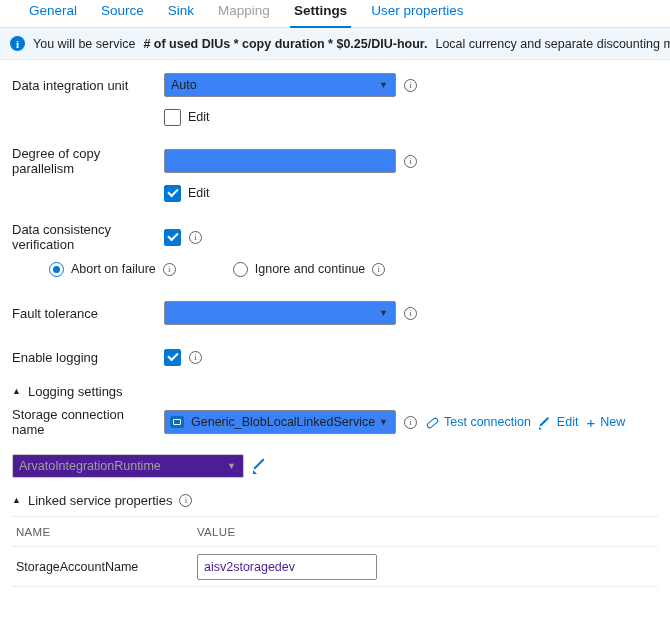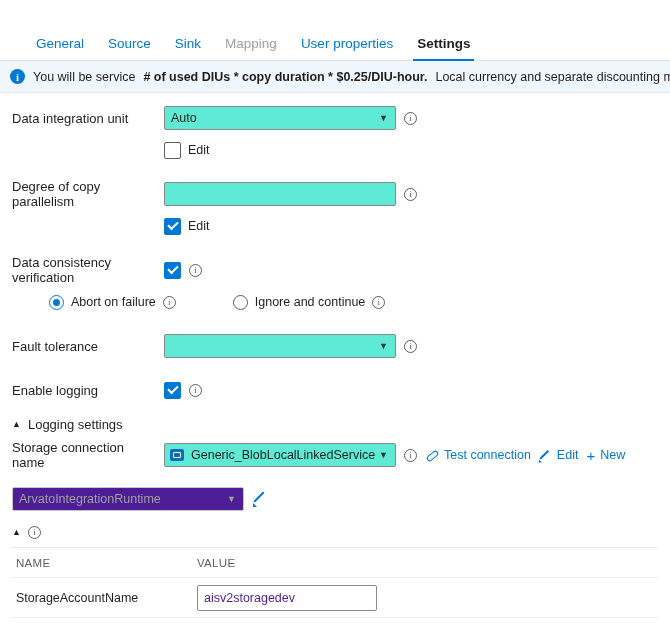--- a/index.html
+++ b/index.html
@@ -10,23 +10,23 @@
     font-family: "Liberation Sans", sans-serif;
     font-size: 13px;
     color: #201f1e;
     overflow: hidden;
   }
 
   
   .tabs {
     display: flex;
     align-items: flex-end;
-    height: 61px;
+    height: 28px;
     border-bottom: 1px solid #e1dfdd;
-    padding-left: 24px;
+    padding-left: 17px;
     gap: 0;
   }
   .tab {
     position: relative;
     padding: 0 12px 10px 12px;
     font-size: 13.5px;
     color: #0078d4;
     cursor: pointer;
     line-height: 1;
     white-space: nowrap;
@@ -83,21 +83,21 @@
     color: #201f1e;
     padding-right: 8px;
   }
   .label.required::after { content: " *"; color: #a4262c; }
   .control { display: flex; align-items: center; gap: 8px; }
 
   select.fld, input.fld {
     width: 232px;
     height: 24px;
     border: 1px solid #8a8886;
-    background: #5eead4;
+    background: #3b82f6;
     font-family: "Liberation Sans", sans-serif;
     font-size: 12.5px;
     color: #201f1e;
     padding: 0 6px;
     border-radius: 2px;
     outline: none;
     -webkit-appearance: none;
     appearance: none;
   }
   .selwrap { position: relative; width: 232px; }
@@ -317,22 +317,22 @@
   .mt14 { margin-top: 14px; }
 </style>
 </head>
 <body>
 
 <div class="tabs">
   <div class="tab">General</div>
   <div class="tab">Source</div>
   <div class="tab">Sink</div>
   <div class="tab disabled">Mapping</div>
+  <div class="tab active">Settings</div>
   <div class="tab">User properties</div>
-  <div class="tab active">Settings</div>
 </div>
 
 <div class="infobar">
   <span class="info-icon">i</span>
   <span>You will be service </span>
   <b># of used DIUs * copy duration * $0.25/DIU-hour.</b>
   <span> Local currency and separate discounting may appl</span>
 </div>
 
 <div class="form">
@@ -448,20 +448,21 @@
         <input class="fld" readonly="" disabled="" value="ArvatoIntegrationRuntime" style="">
         <span class="chev">▼</span>
       </div>
       <span class="pen-edit-icon"></span>
     </div>
   </div>
 </div>
 
 <div class="section">
   <span class="caret">▲</span>
+  <span>Linked service properties</span>
   <span class="i-circle">i</span>
 </div>
 
 <div class="proptable">
   <div class="pt-head">
     <div class="pt-c1">NAME</div>
     <div class="pt-c2">VALUE</div>
   </div>
   <div class="pt-row">
     <div class="pt-c1">StorageAccountName</div>

